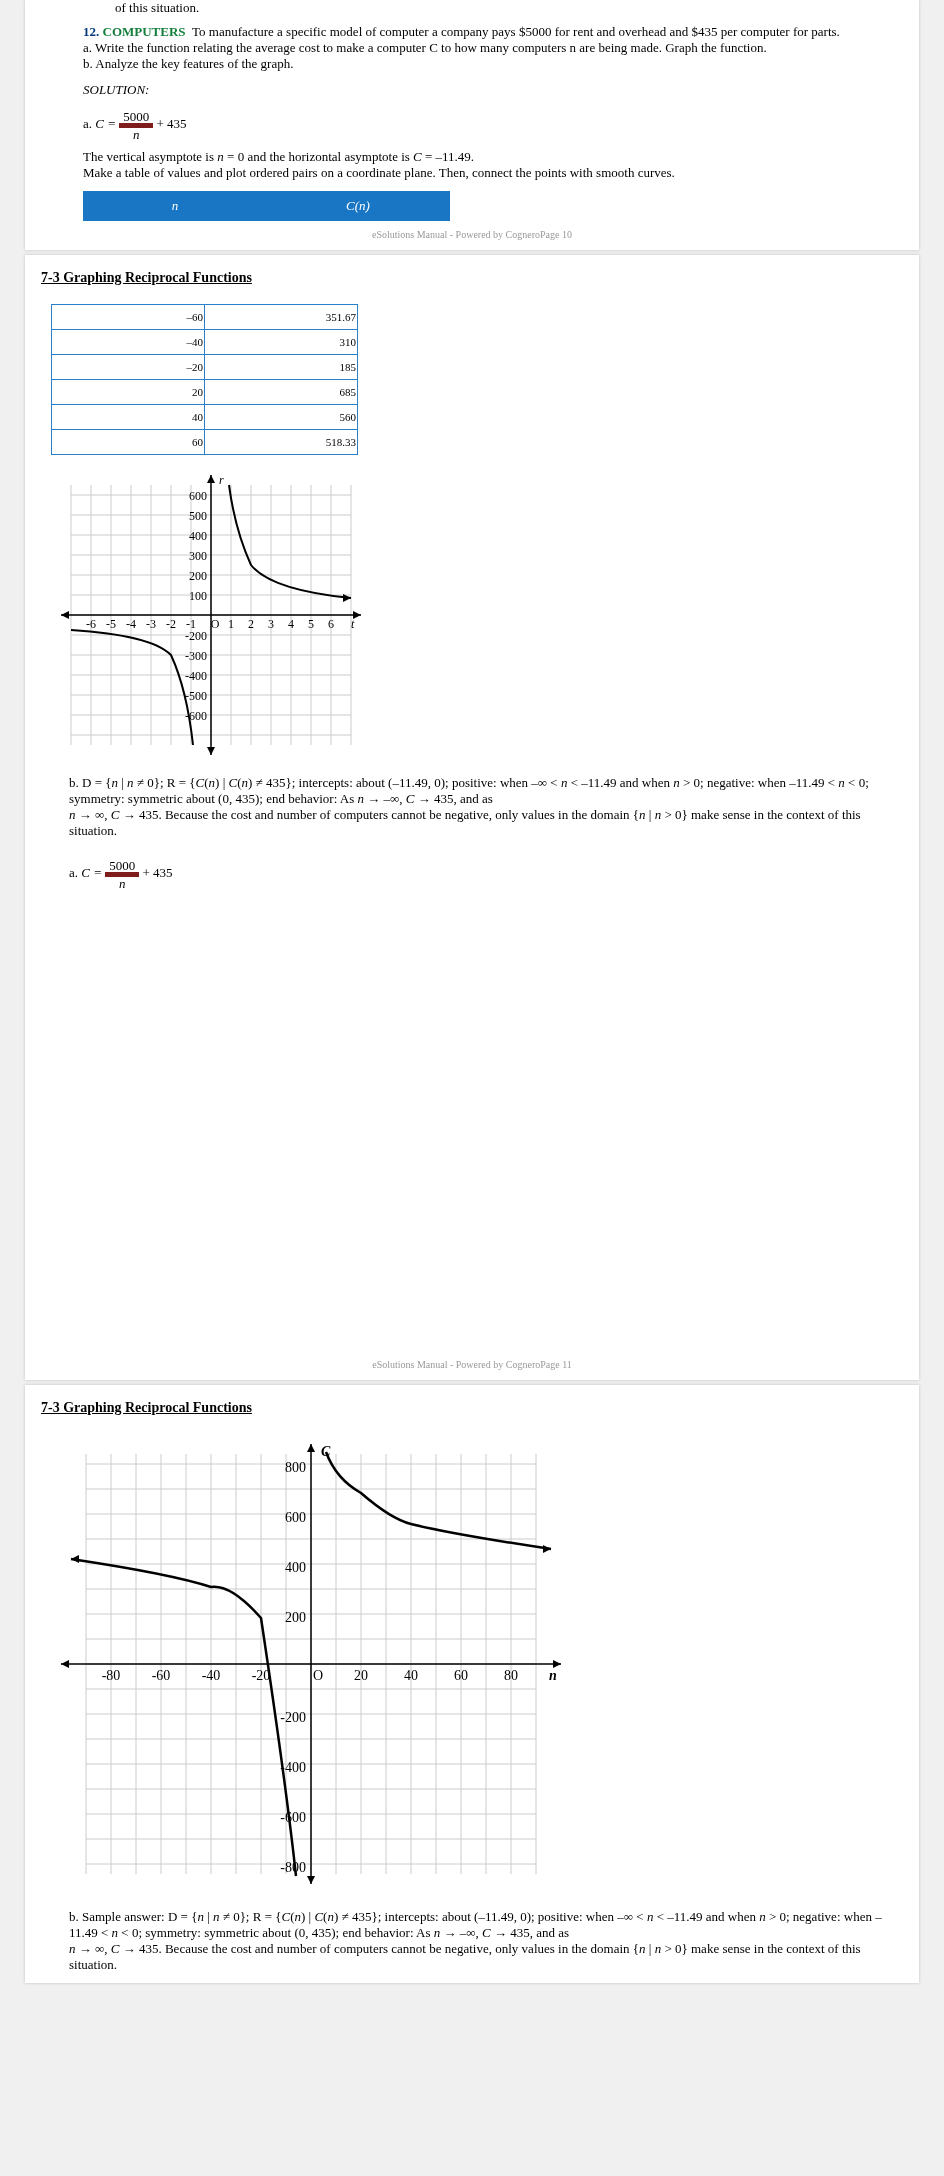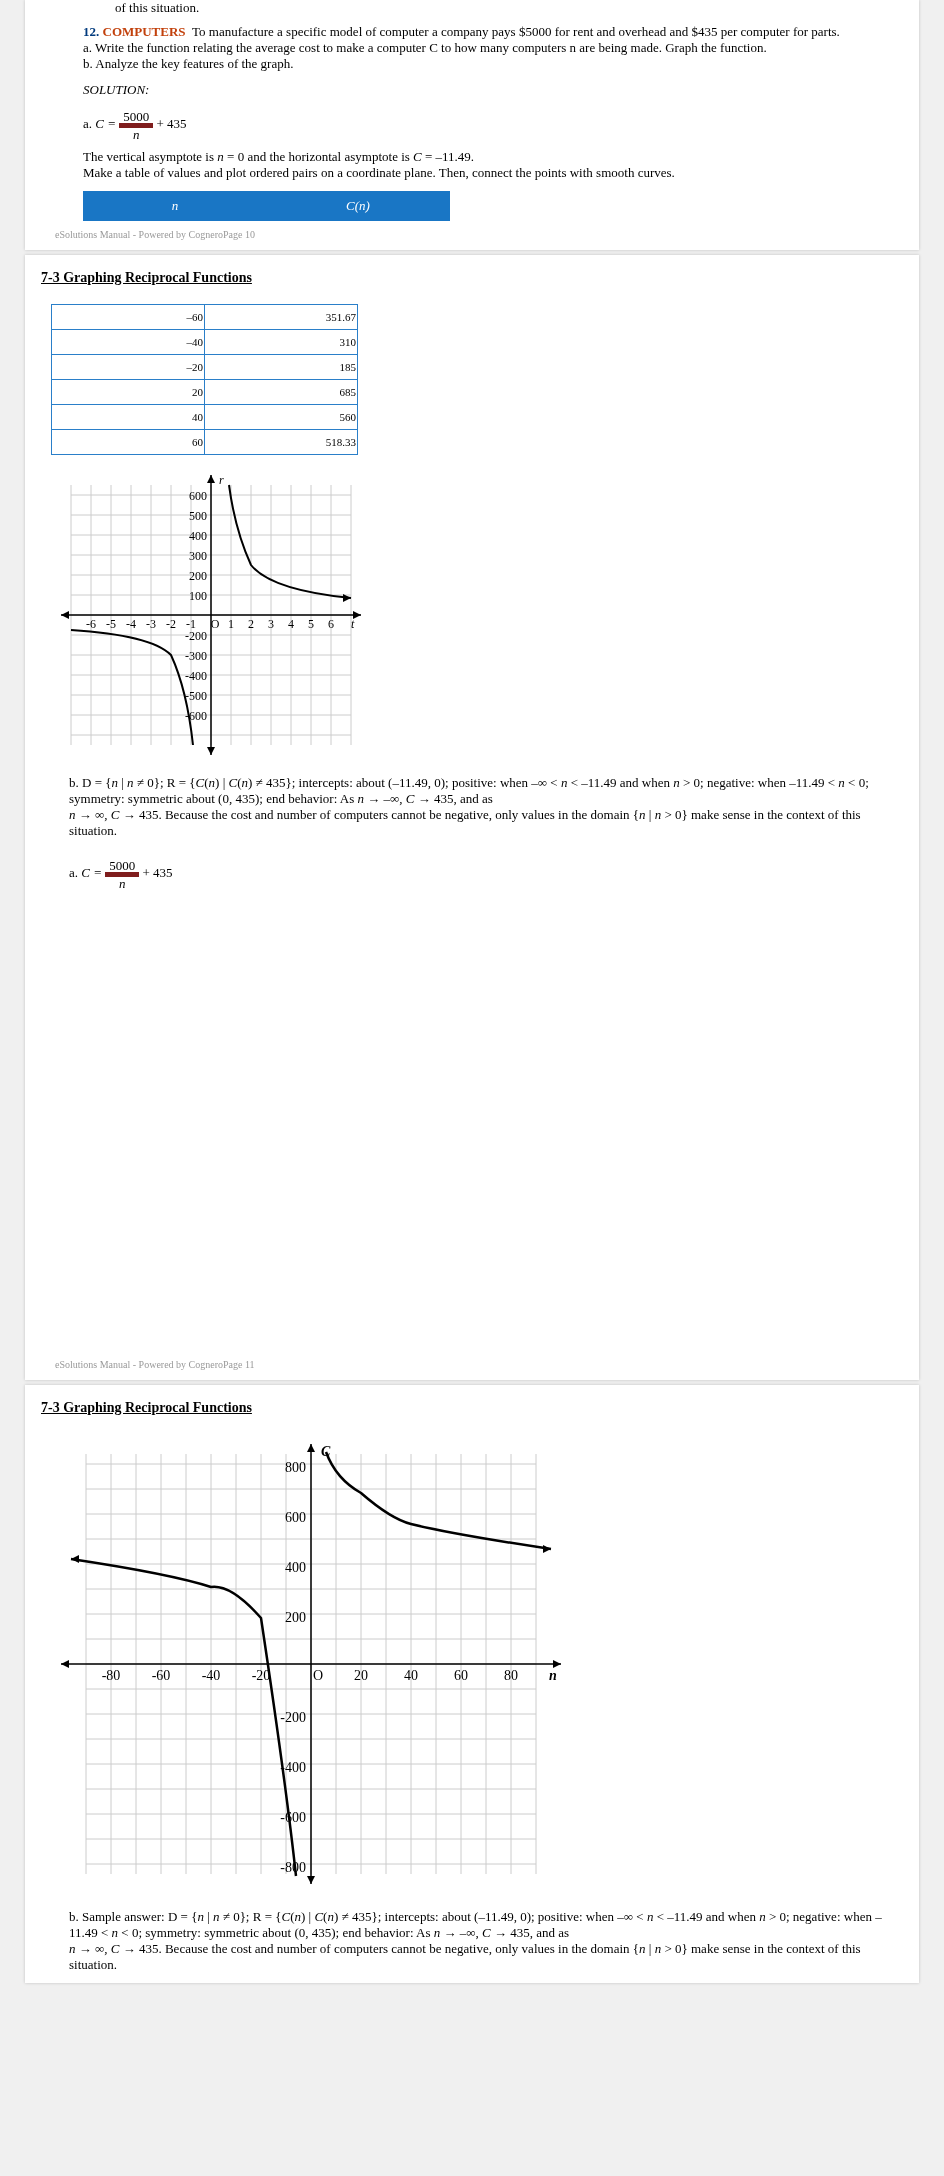--- a/index.html
+++ b/index.html
@@ -19,29 +19,29 @@
     min-height: 100px;
   }
   .top-fragment {
     background: white;
     margin: 0 25px 5px 25px;
     padding: 0 30px 10px 30px;
     box-shadow: 0 0 3px rgba(0,0,0,0.2);
   }
   .frag-text { padding-left: 60px; font-size: 13px; }
   .problem-num { color: #003a7d; font-weight: bold; }
-  .problem-title { color: #c2410c; font-weight: bold; }
+  .problem-title { color: #15803d; font-weight: bold; }
   .indent1 { padding-left: 28px; }
   .formula { font-style: italic; font-family: 'Times New Roman', serif; }
   .frac { display: inline-block; vertical-align: middle; text-align: center; line-height: 1; }
   .frac .num { display: block; border-bottom: 5px solid #7f1d1d; padding: 0 4px; }
   .frac .den { display: block; padding: 0 4px; }
   .blue-header-table { border-collapse: collapse; margin-top: 10px; }
   .blue-header-table th { background: #1976c5; color: white; font-style: italic; font-weight: normal; border: 1px solid #1976c5; height: 26px; width: 180px; text-align: center; }
-  .footer-row { display: flex; justify-content: flex-start; font-size: 10px; color: #999; margin-top: 8px; }
+  .footer-row { display: flex; justify-content: center; font-size: 10px; color: #999; margin-top: 8px; }
   .section-title { font-weight: bold; text-decoration: underline; font-size: 14px; margin-bottom: 18px; }
   .data-table { border-collapse: collapse; margin-left: 10px; }
   .data-table td { border: 1px solid #2a7fc9; width: 150px; height: 22px; text-align: right; font-size: 11px; margin-top: 20px; }
   .graph-container { margin: 15px 0 15px 10px; }
   svg { display: block; }
   .answer-label { font-style: italic; font-size: 13px; }
 </style>
 </head>
 <body>
 

